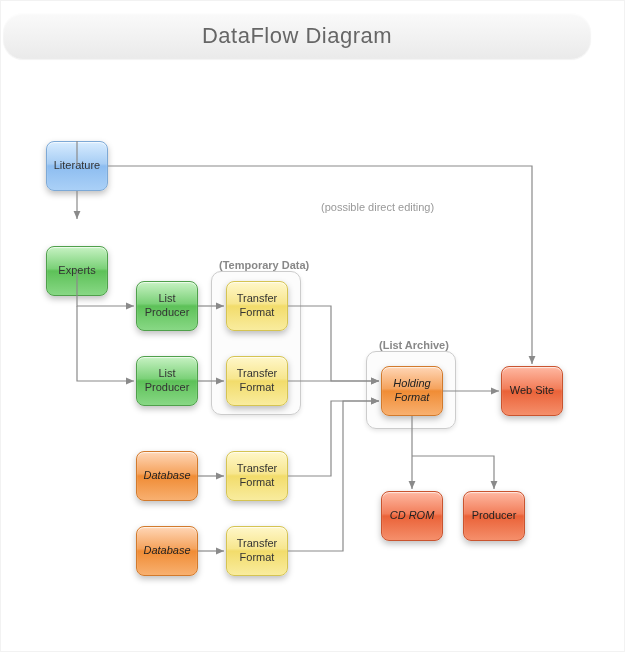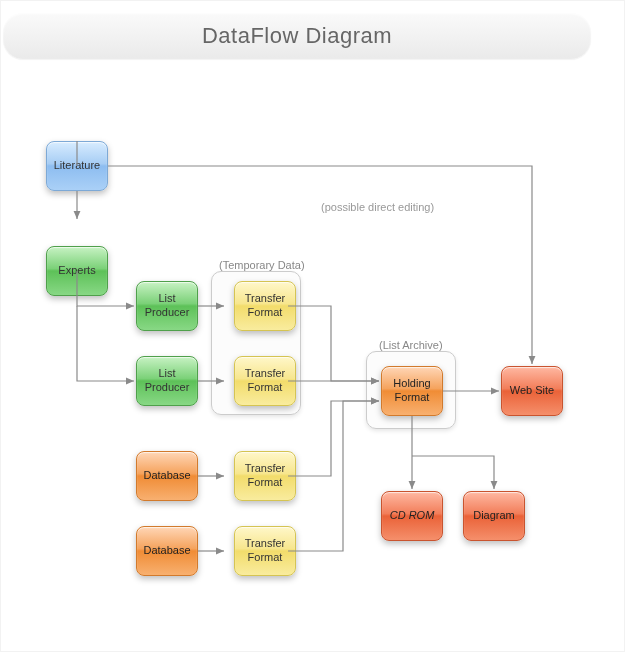--- a/index.html
+++ b/index.html
@@ -41,43 +41,44 @@
   background: linear-gradient(to bottom, #d7ecff 0%, #a7cdf4 45%, #8dbdf0 50%, #aad0f7 100%);
   border: 1px solid #7da9d6;
 }
 .node.green {
   background: linear-gradient(to bottom, #c7f2c3 0%, #7bd178 45%, #5dc158 50%, #88d885 100%);
   border: 1px solid #4fa04b;
 }
 .node.yellow {
   background: linear-gradient(to bottom, #fff7c9 0%, #f7e68e 45%, #f2dc6b 50%, #f9ec9e 100%);
   border: 1px solid #d5c452;
-  margin-left: 8px;
 }
 .node.orange {
   background: linear-gradient(to bottom, #ffd6b6 0%, #f5a35d 45%, #f08c35 50%, #f8b070 100%);
   border: 1px solid #d27a2c;
   color: #222;
+  font-style: italic;
 }
 .node.red {
   background: linear-gradient(to bottom, #ffb8a2 0%, #f27e5a 45%, #ea6238 50%, #f58f6b 100%);
   border: 1px solid #c9542f;
   color: #222;
 }
 .group-box {
   position: absolute;
   border: 1px solid #ccc;
   border-radius: 10px;
   background: rgba(250,250,250,0.5);
   box-shadow: 0 2px 4px rgba(0,0,0,0.1);
 }
 .group-label {
   position: absolute;
   font-size: 11px;
   color: #888;
+  font-weight: bold;
 }
 .annotation {
   position: absolute;
   font-size: 11px;
   color: #999;
 }
 svg.connectors {
   position: absolute;
   left: 0; top: 0;
   width: 625px; height: 652px;
@@ -143,21 +144,21 @@
   </div>
 
 <div class="node orange" style="left:380px; top:365px;">
     <span>Holding Format</span>
   </div>
 
 <div class="node red" style="left:380px; top:490px;font-style:italic;">
     <span>CD ROM</span>
   </div>
 <div class="node red" style="left:462px; top:490px;">
-    <span>Diagram</span>
+    <span>Producer</span>
   </div>
 <div class="node red" style="left:500px; top:365px;">
     <span>Web Site</span>
   </div>
 
 <svg class="connectors">
   <defs>
     <marker id="arrow" markerWidth="8" markerHeight="8" refX="7" refY="3" orient="auto">
       <path d="M0,0 L7,3 L0,6 Z"></path>
     </marker>

